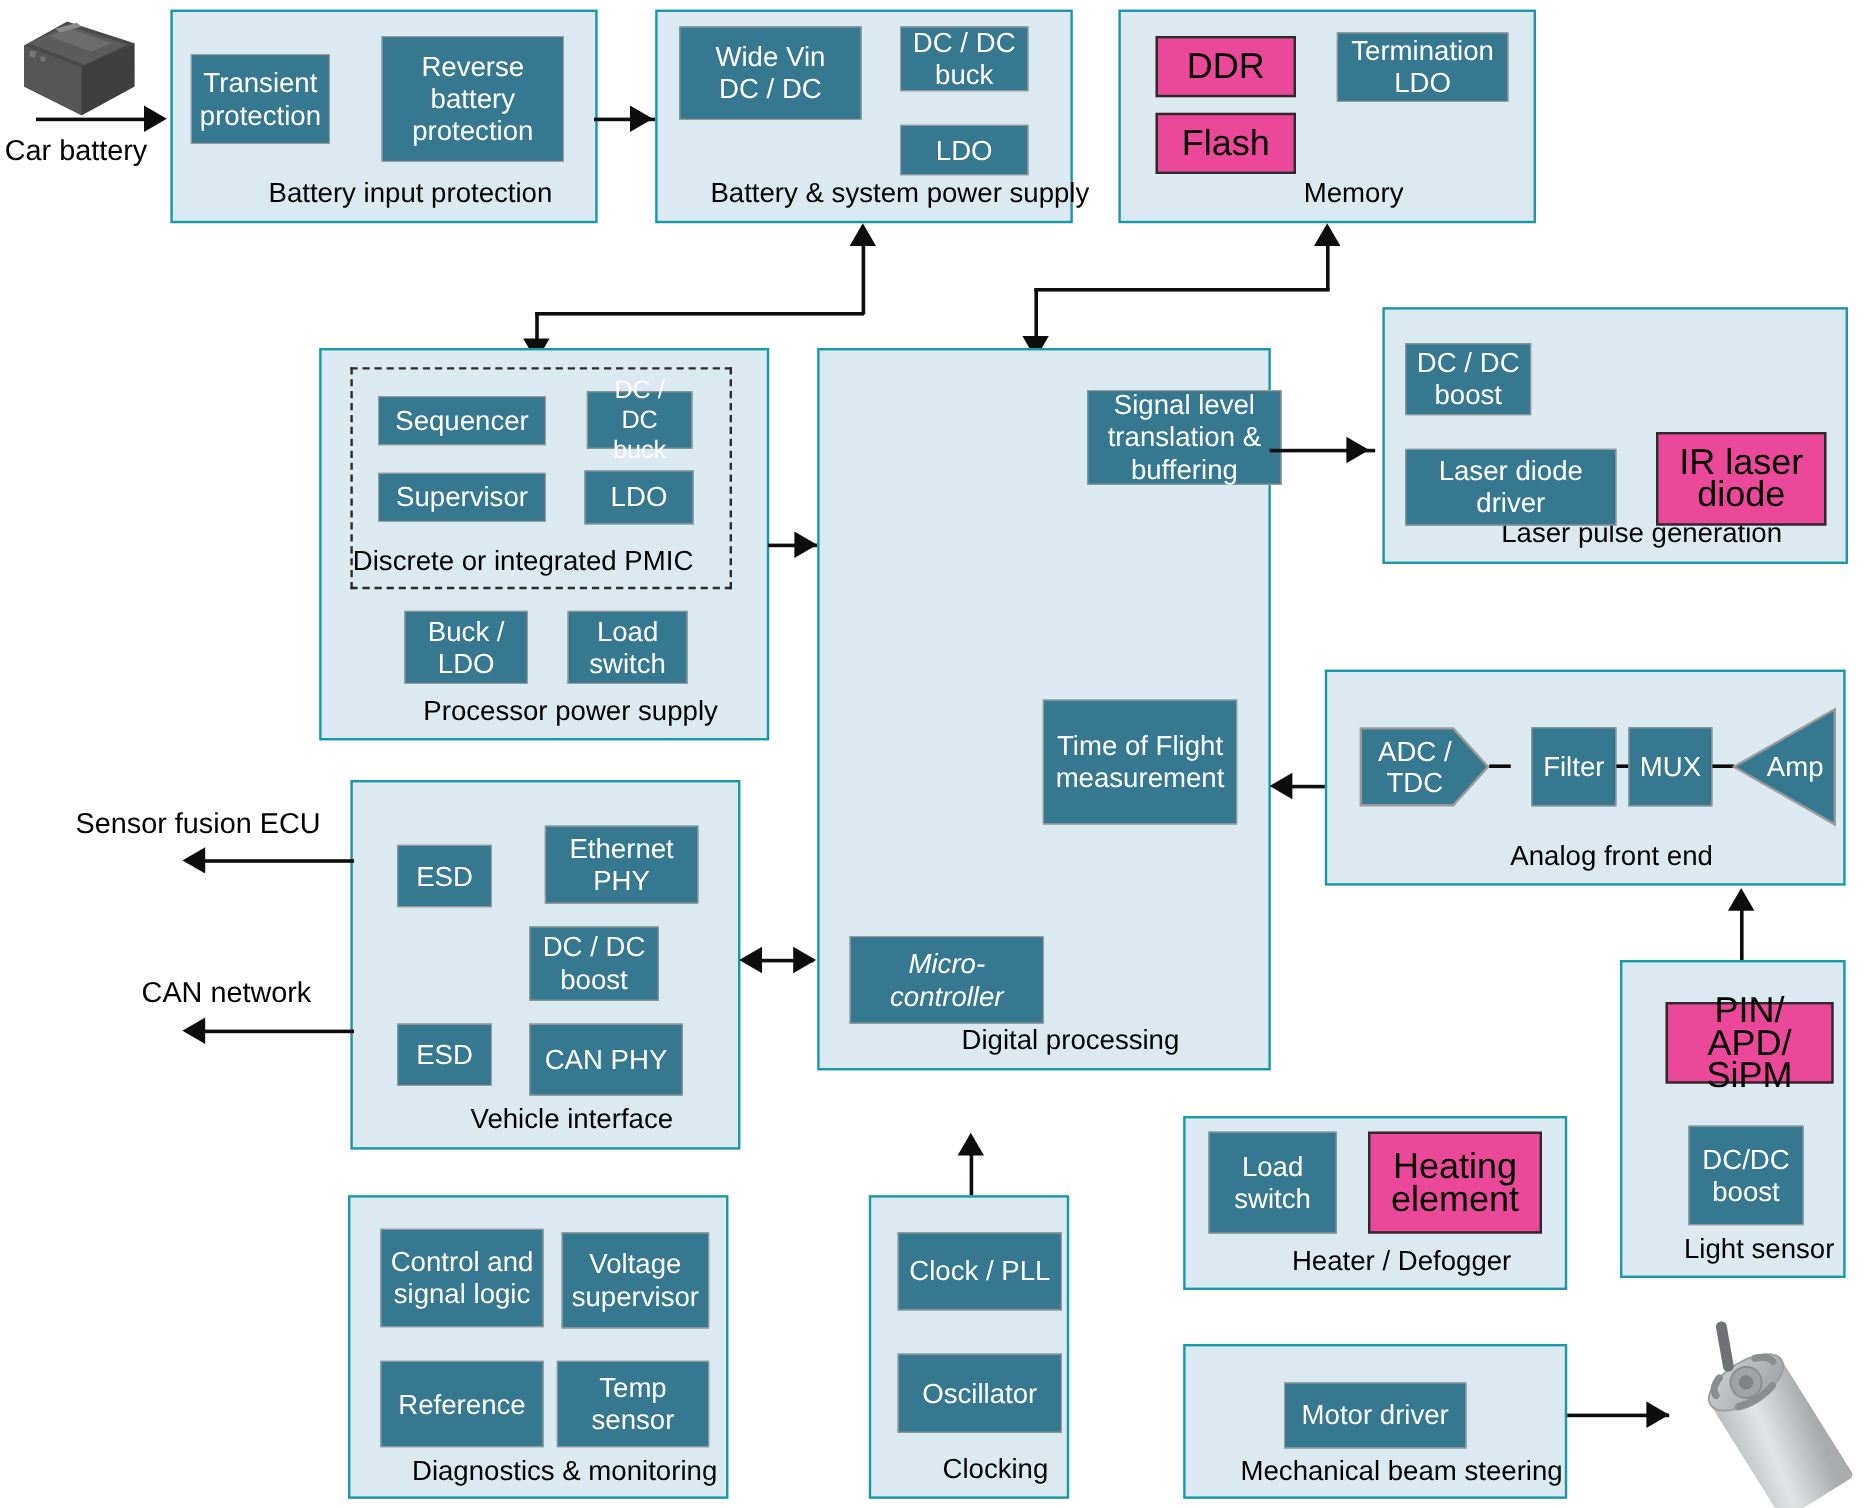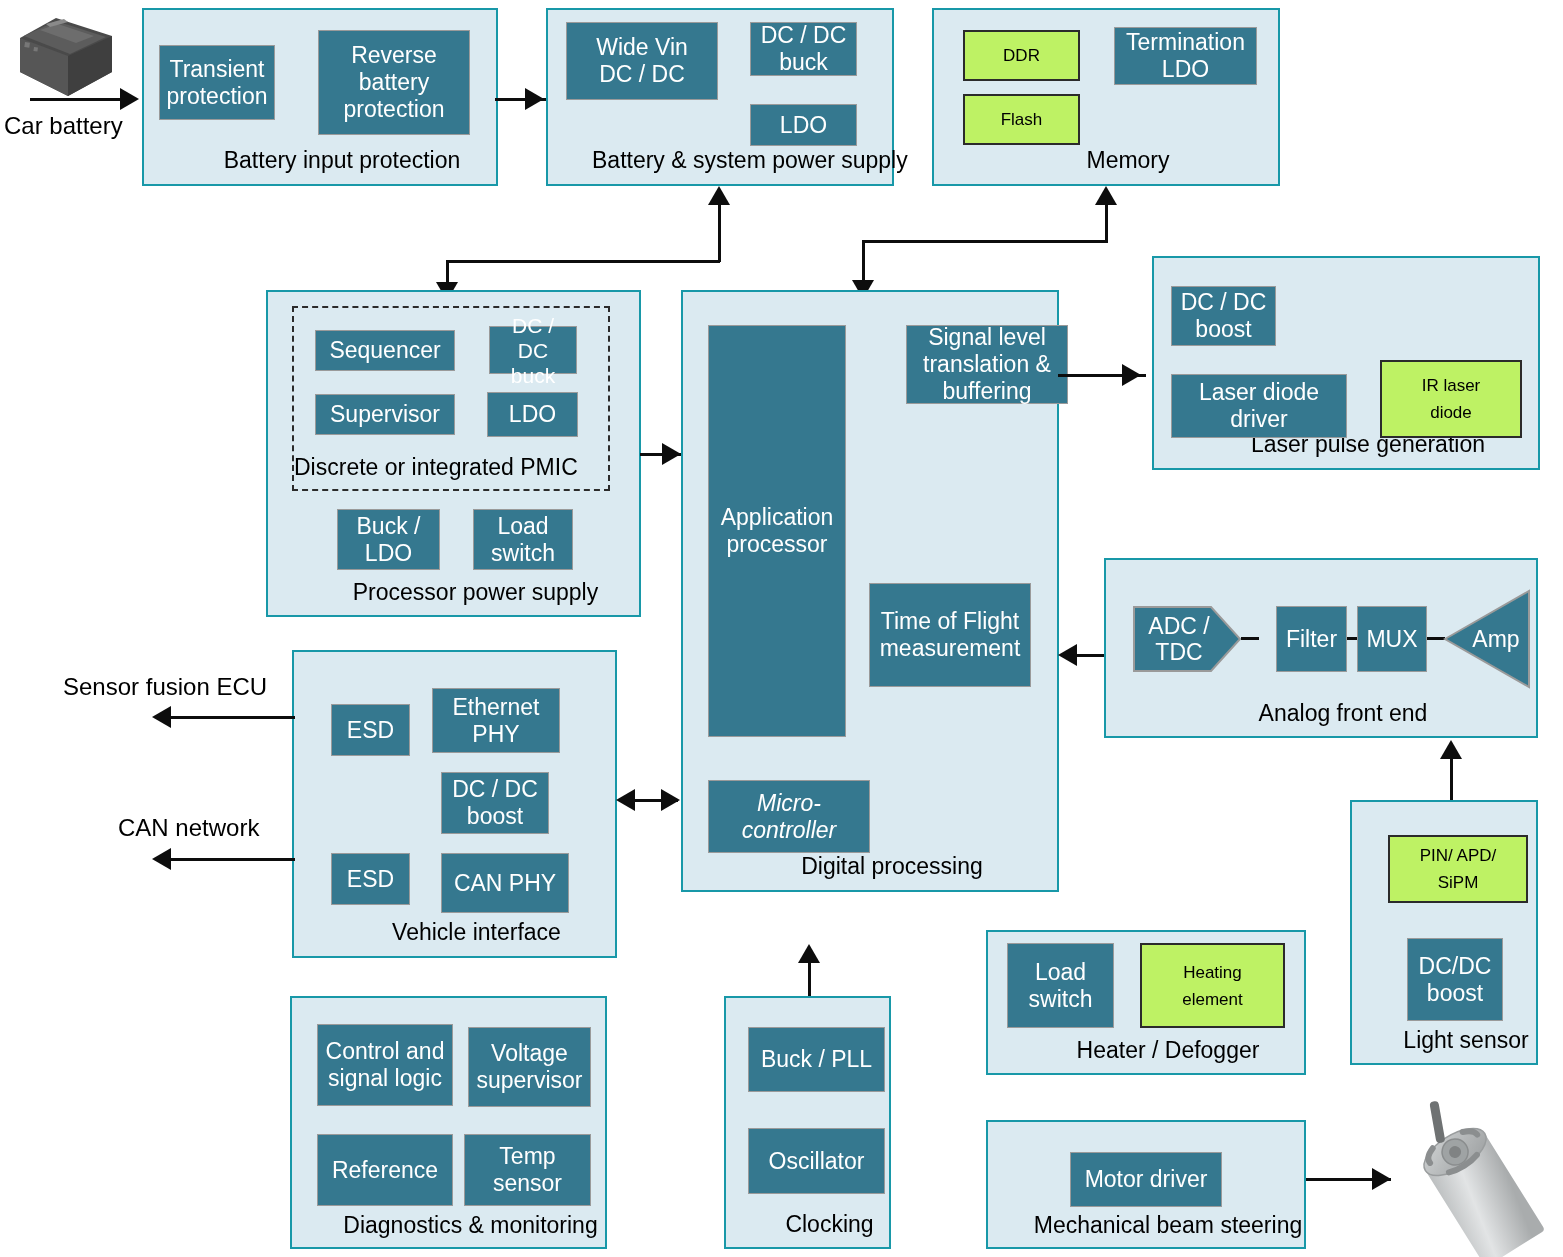--- a/index.html
+++ b/index.html
@@ -56,29 +56,29 @@
     text-align:center;
     font-size:23px;
     line-height:27px;
     padding:2px 4px;
     white-space:pre-line;
   }
   .blk.sm{font-size:21px;line-height:25px;}
   
   .wblk{
     position:absolute;
-    background:#bef264;
+    background:#ec4899;
     border:2px solid #2b2b2b;
     box-sizing:border-box;
     color:#000000;
     display:flex;
     align-items:center;
     justify-content:center;
     text-align:center;
-    font-size:17px;
+    font-size:30px;
     line-height:27px;
     padding:2px 4px;
     white-space:pre-line;
   }
   
   .stack2::before{
     content:"";
     position:absolute;
     left:-9px; top:-9px;
     width:100%; height:100%;
@@ -237,22 +237,20 @@
 LDO</div>
   <div class="blk" style="left:473px;top:509px;width:100px;height:61px;">Load
 switch</div>
 
   <div class="hline" style="left:640px;top:453px;width:50px;"></div>
   <div class="arr arr-r" style="left:662px;top:443px;"></div>
 
   <div class="panel" style="left:681px;top:290px;width:378px;height:602px;">
     <div class="panel-title" style="bottom:10px;">Digital processing</div>
   </div>
-  <div class="blk" style="left:708px;top:325px;width:138px;height:412px;">Application
-processor</div>
   <div class="blk" style="left:906px;top:325px;width:162px;height:79px;">Signal level
 translation &amp;
 buffering</div>
   <div class="blk" style="left:869px;top:583px;width:162px;height:104px;">Time of Flight
 measurement</div>
   <div class="blk" style="left:708px;top:780px;width:162px;height:73px;font-style:italic;">Micro-
 controller</div>
 
   <div class="hline" style="left:1058px;top:374px;width:88px;"></div>
   <div class="arr arr-r" style="left:1122px;top:364px;"></div>
@@ -293,21 +291,21 @@
   </svg>
   <div class="shape-text" style="left:1462px;top:590px;width:68px;height:98px;">Amp</div>
 
   <div class="vline" style="left:1450px;top:750px;height:52px;"></div>
   <div class="arr arr-u" style="left:1440px;top:740px;"></div>
 
   <div class="panel" style="left:292px;top:650px;width:325px;height:308px;">
     <div class="panel-title" style="bottom:10px;">Vehicle interface</div>
   </div>
   <div class="blk" style="left:331px;top:704px;width:79px;height:52px;">ESD</div>
-  <div class="blk" style="left:432px;top:688px;width:128px;height:65px;">Ethernet
+  <div class="blk" style="left:454px;top:688px;width:128px;height:65px;">Ethernet
 PHY</div>
   <div class="blk" style="left:441px;top:772px;width:108px;height:62px;">DC / DC
 boost</div>
   <div class="blk" style="left:331px;top:853px;width:79px;height:52px;">ESD</div>
   <div class="blk" style="left:441px;top:853px;width:128px;height:60px;">CAN PHY</div>
 
   <div class="label" style="left:63px;top:673px;">Sensor fusion ECU</div>
   <div class="hline" style="left:170px;top:716px;width:125px;"></div>
   <div class="arr arr-l" style="left:152px;top:706px;"></div>
 
@@ -326,21 +324,21 @@
 signal logic</div>
   <div class="blk stack2" style="left:468px;top:1027px;width:123px;height:80px;">Voltage
 supervisor</div>
   <div class="blk" style="left:317px;top:1134px;width:136px;height:72px;">Reference</div>
   <div class="blk" style="left:464px;top:1134px;width:127px;height:72px;">Temp
 sensor</div>
 
   <div class="panel" style="left:724px;top:996px;width:167px;height:253px;">
     <div class="panel-title" style="bottom:9px;">Clocking</div>
   </div>
-  <div class="blk" style="left:748px;top:1027px;width:137px;height:65px;">Buck / PLL</div>
+  <div class="blk" style="left:748px;top:1027px;width:137px;height:65px;">Clock / PLL</div>
   <div class="blk" style="left:748px;top:1128px;width:137px;height:66px;">Oscillator</div>
 
   <div class="panel" style="left:986px;top:930px;width:320px;height:145px;">
     <div class="panel-title" style="bottom:9px;">Heater / Defogger</div>
   </div>
   <div class="blk" style="left:1007px;top:943px;width:107px;height:85px;">Load
 switch</div>
   <div class="wblk" style="left:1140px;top:943px;width:145px;height:85px;">Heating
 element</div>
 

